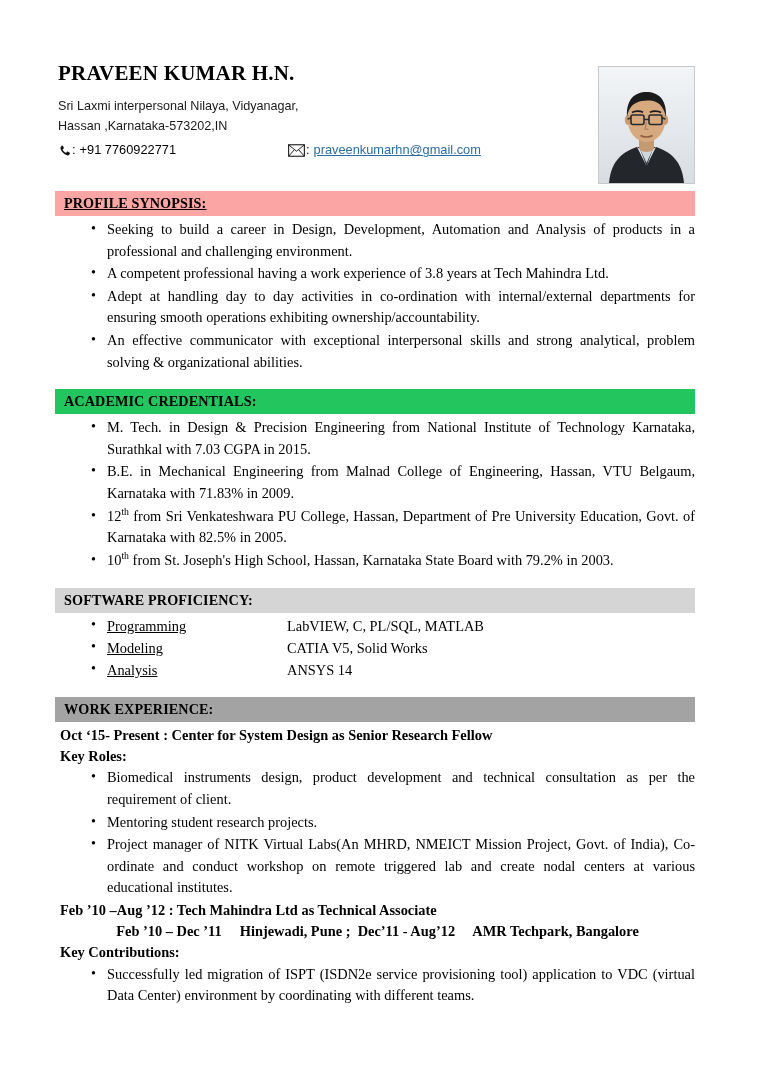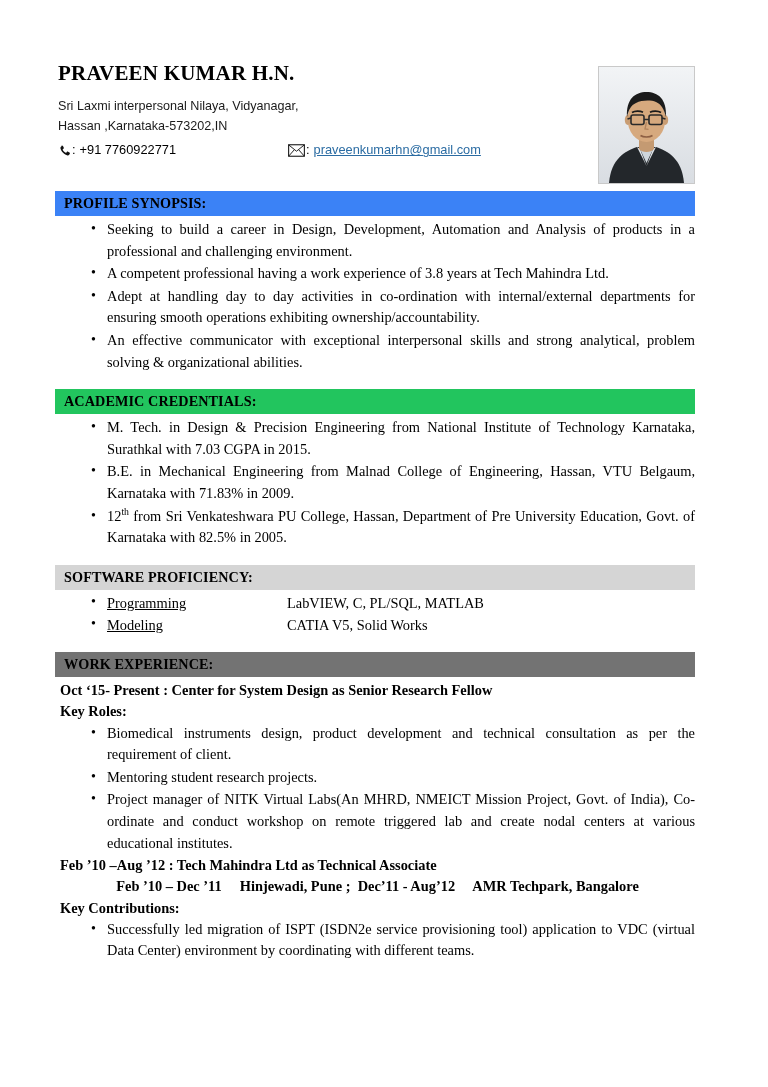--- a/index.html
+++ b/index.html
@@ -248,52 +248,58 @@
 
           <path d="M33 45.5 C36 43.8 41 43.8 44 45.2" stroke="#1b1b1b" stroke-width="1.8" fill="none"></path>
           <path d="M51 45.2 C54 43.8 59 43.8 62 45.5" stroke="#1b1b1b" stroke-width="1.8" fill="none"></path>
 
           <path d="M47.5 55 L46 62 L49.5 62.3" stroke="#b1835c" stroke-width="1.3" fill="none"></path>
           <path d="M41.5 68.5 C44.5 70.5 50.5 70.5 53.5 68.5" stroke="#8d5f43" stroke-width="1.6" fill="none"></path>
         </svg>
       </div>
     </div>
 
-    <div class="sec-bar" style="background: #3b82f6;">PROFILE SYNOPSIS:</div>
+    <div class="sec-bar" style="background: #fca5a5; text-decoration: underline;">PROFILE SYNOPSIS:</div>
     <div class="sec-body">
       <ul class="blist">
         <li>Seeking to build a career in Design, Development, Automation and Analysis of products in a professional and challenging environment.</li>
         <li class="nojust">A competent professional having a work experience of 3.8 years at Tech Mahindra Ltd.</li>
         <li>Adept at handling day to day activities in co-ordination with internal/external departments for ensuring smooth operations exhibiting ownership/accountability.</li>
         <li>An effective communicator with exceptional interpersonal skills and strong analytical, problem solving &amp; organizational abilities.</li>
       </ul>
     </div>
 
     <div class="sec-bar" style="background: #22c55e;">ACADEMIC CREDENTIALS:</div>
     <div class="sec-body">
       <ul class="blist">
         <li>M. Tech. in Design &amp; Precision Engineering from National Institute of Technology Karnataka, Surathkal with 7.03 CGPA in  2015.</li>
         <li>B.E. in Mechanical Engineering from Malnad College of Engineering, Hassan, VTU Belgaum, Karnataka with 71.83% in 2009.</li>
         <li>
           <span>12</span><sup>th</sup><span id="acad2"> from Sri Venkateshwara PU College, Hassan, Department of Pre University Education, Govt. of Karnataka with 82.5% in 2005.</span>
         </li>
+        <li class="nojust">
+          <span>10</span><sup>th</sup><span id="acad3"> from St. Joseph's High School, Hassan, Karnataka State Board with 79.2% in 2003.</span>
+        </li>
       </ul>
     </div>
 
     <div class="sec-bar" style="background: rgb(213, 213, 213);">SOFTWARE PROFICIENCY:</div>
     <div class="sec-body">
       <div class="sw-row">
         <span class="sw-key">Programming</span><span class="sw-val">LabVIEW, C, PL/SQL, MATLAB</span>
       </div>
       <div class="sw-row">
         <span class="sw-key">Modeling</span><span class="sw-val">CATIA V5, Solid Works</span>
       </div>
-    </div>
-
-    <div class="sec-bar" style="background: #737373;">WORK EXPERIENCE:</div>
+      <div class="sw-row">
+        <span class="sw-key">Analysis</span><span class="sw-val">ANSYS 14</span>
+      </div>
+    </div>
+
+    <div class="sec-bar" style="background: #a3a3a3;">WORK EXPERIENCE:</div>
     <div class="sec-body">
       <div class="job-line">Oct ‘15- Present :  Center for System Design as Senior Research Fellow</div>
       <div class="key-label">Key Roles:</div>
       <ul class="blist">
         <li>Biomedical instruments design, product development and technical consultation as per the requirement of client.</li>
         <li class="nojust">Mentoring student research projects.</li>
         <li>Project manager of NITK Virtual Labs(An MHRD, NMEICT Mission Project, Govt. of India), Co-ordinate and conduct workshop on remote triggered lab and create nodal centers at various educational institutes.</li>
       </ul>
       <div class="job-line">Feb ’10 –Aug ’12 : Tech Mahindra Ltd as Technical Associate</div>
       <div class="job-sub">Feb ’10 – Dec ’11     Hinjewadi, Pune ;  Dec’11 - Aug’12     AMR Techpark, Bangalore</div>

